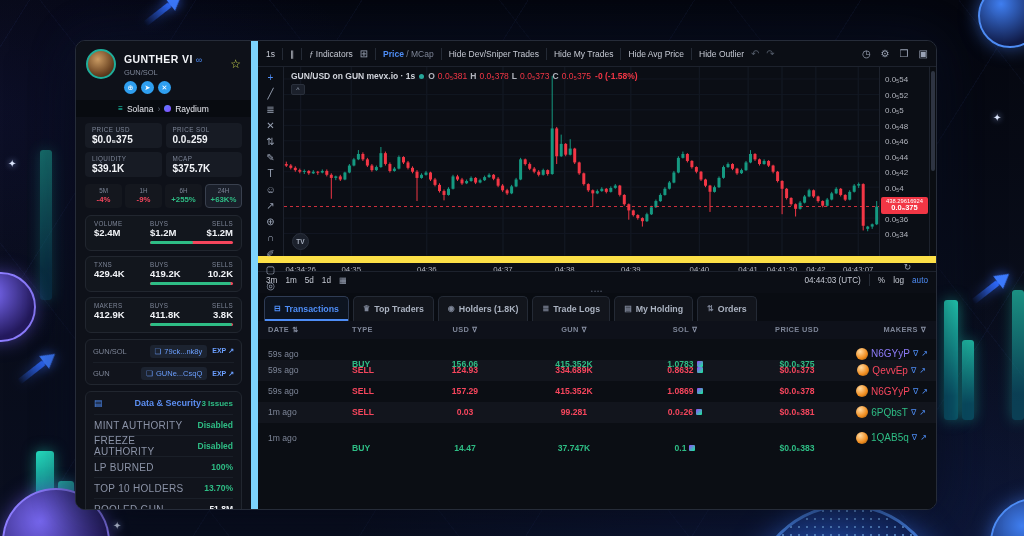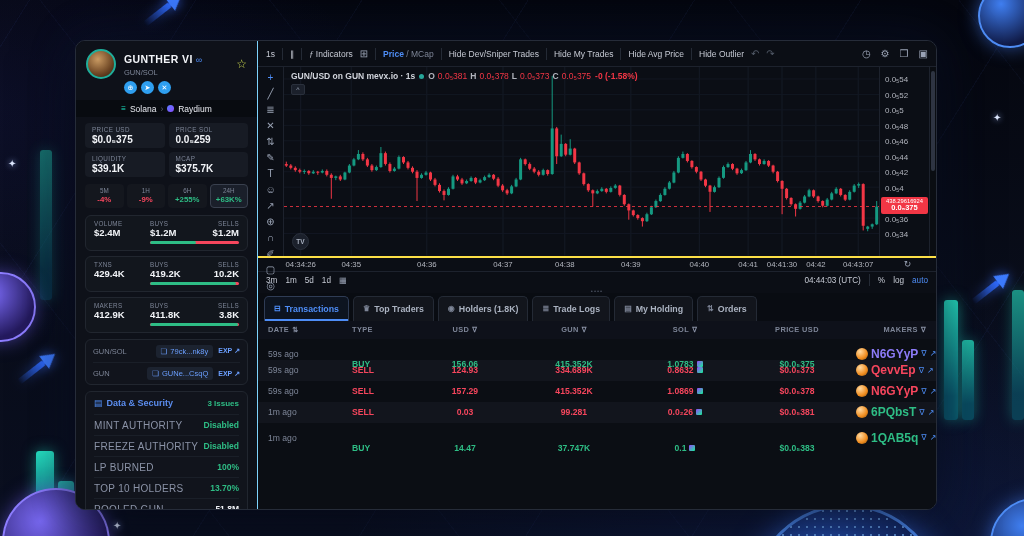--- a/index.html
+++ b/index.html
@@ -22,21 +22,21 @@
   .coin { border-radius:50%; }
   .coin.purple { background:radial-gradient(circle at 35% 30%, #7a6af5, #241a5e 70%); border:2px solid #8d7dff; box-shadow:0 0 18px rgba(120,100,255,.5); }
   .coin.blue { background:radial-gradient(circle at 35% 30%, #3f7ef0, #101a46 72%); border:2px solid #4e8df6; box-shadow:0 0 18px rgba(70,130,255,.55); }
   .coin.dotted { background-image:radial-gradient(rgba(120,180,255,.8) 1px, transparent 1.4px), radial-gradient(circle at 40% 35%, #2c5fd0, #0b1540 75%); background-size:8px 8px, cover; border:3px solid #4e8df6; box-shadow:0 0 30px rgba(60,120,255,.6); }
   .spark { color:#dfe9ff; text-shadow:0 0 6px #9db8ff; font-size:10px; }
   
   .window { position:absolute; z-index:2; left:75px; top:40px; width:862px; height:470px;
     background:#0c0f16; border:1px solid #262c39; border-radius:10px; overflow:hidden; display:flex;
     box-shadow:0 10px 60px rgba(0,0,0,.7), 0 0 50px rgba(40,80,200,.18); }
   
-  .sidebar { width:182px; flex:0 0 182px; background:#0e1119; border-right:1px solid #7dd3fc; overflow:hidden; }
+  .sidebar { width:182px; flex:0 0 182px; background:#0e1119; border-right:7px solid #7dd3fc; overflow:hidden; }
   .hdr { position:relative; padding:8px 10px 6px; display:flex; gap:8px; }
   .avatar-dog { width:30px; height:30px; border-radius:50%; border:2px solid #1fae9b;
     background:radial-gradient(circle at 38% 32%, #c99a62, #6b4423 62%, #2d1a0b); flex:0 0 30px; }
   .hname { font-size:10.5px; font-weight:bold; letter-spacing:.4px; color:#f2f4f8; }
   .hlink { color:#4e8df6; font-size:9px; margin-left:3px; }
   .hpair { font-size:7.5px; color:#7d8597; margin-top:1px; }
   .socials { display:flex; gap:4px; margin-top:4px; }
   .soc { width:13px; height:13px; border-radius:50%; background:#2f9ff0; color:#fff; font-size:7px;
     display:flex; align-items:center; justify-content:center; }
   .fav { position:absolute; right:10px; top:16px; color:#c9d64f; font-size:12px; }
@@ -64,21 +64,21 @@
   .meter .bar-fill { height:100%; background:#2ebd85; border-radius:2px; }
   .addrcard { margin:6px 9px 0; border:1px solid #21262f; border-radius:6px; padding:0 7px; background:#11141c; }
   .addrrow { height:22px; display:flex; align-items:center; gap:5px; }
   .addrrow + .addrrow { border-top:1px solid #1a1f28; }
   .alab { font-size:7.5px; color:#7d8597; flex:1; }
   .apill { background:#1c2330; border-radius:3px; color:#6b9fff; font-size:7.5px; padding:2px 5px; display:flex; gap:3px; align-items:center; }
   .aexp { color:#6b9fff; font-size:7px; font-weight:bold; }
   .seccard { margin:6px 9px 0; border:1px solid #21262f; border-radius:6px; background:#11141c; padding:0 8px; }
   .sechdr { height:22px; display:flex; align-items:center; }
   .sechdr .sticon { color:#4e8df6; font-size:9px; margin-right:4px; }
-  .sechdr .stitle { color:#5b8def; font-size:9px; font-weight:bold; flex:1; }
+  .sechdr .stitle { color:#5b8def; font-size:9px; font-weight:bold; flex:1;margin-left:28px; }
   .sechdr .sissues { color:#2ebd85; font-size:8px; font-weight:bold; }
   .secrow { height:21px; display:flex; align-items:center; justify-content:space-between; border-top:1px solid #1a1f28; }
   .secrow .kl { font-size:10px; color:#8b93a7; letter-spacing:.3px; }
   .sec-val { font-size:8.5px; font-weight:bold; }
   .sec-val.green { color:#2ebd85; } .sec-val.white { color:#f2f4f8; }
   
   .main { flex:1; display:flex; flex-direction:column; min-width:0; background:#0b0e15; }
   .ttb { height:26px; flex:0 0 26px; display:flex; align-items:center; gap:7px; padding:0 8px; border-bottom:1px solid #1d222d; font-size:8.5px; color:#c6cad4; white-space:nowrap; }
   .vdiv { width:1px; height:12px; background:#242a35; }
   .ttb .fx { font-style:italic; font-family:"Liberation Serif",serif; color:#c6cad4; }
@@ -106,21 +106,21 @@
     color:#9aa3b5; font-size:7px; display:flex; align-items:center; justify-content:center; }
   .tvlogo { position:absolute; left:8px; bottom:6px; width:17px; height:17px; border-radius:50%; background:#1b202b;
     border:1px solid #2a303c; color:#aab2c0; font-size:6.5px; font-weight:bold; display:flex; align-items:center; justify-content:center; z-index:3; }
   .paxis { width:50px; flex:0 0 50px; border-left:1px solid #1d222d; position:relative; }
   .ptick { position:absolute; left:5px; font-size:8px; color:#b2b5be; }
   .ptag { position:absolute; left:1px; right:1px; z-index:4; background:#f23645; border-radius:2px; color:#fff; text-align:center; padding:1px 2px; }
   .ptag .t1 { font-size:5.8px; line-height:1.1; }
   .ptag .t2 { font-size:7.5px; font-weight:bold; line-height:1.1; }
   .vscroll { width:7px; flex:0 0 7px; background:#0a0d12; border-left:1px solid #1d222d; position:relative; }
   .vthumb { position:absolute; left:1px; top:4px; width:4px; height:100px; background:#2e3442; border-radius:2px; }
-  .time-row { height:15px; flex:0 0 15px; display:flex; border-top:2px solid #fde047; }
+  .time-row { height:15px; flex:0 0 15px; display:flex; border-top:7px solid #fde047; }
   .time-spacer { width:26px; flex:0 0 26px; }
   .taxis { flex:1; position:relative; overflow:hidden; }
   .ttick { position:absolute; top:2px; transform:translateX(-50%); font-size:7.8px; color:#b2b5be; white-space:nowrap; }
   .time-corner { width:57px; flex:0 0 57px; display:flex; align-items:center; justify-content:center; color:#9aa3b5; font-size:9px; }
   .range-row { height:18px; flex:0 0 18px; border-top:1px solid #1d222d; display:flex; align-items:center; gap:8px; padding:0 8px; font-size:8.2px; color:#c6cad4; }
   .range-row .auto { color:#4e8df6; }
   .range-right { margin-left:auto; display:flex; gap:8px; align-items:center; }
   .rehandle { position:relative; height:4px; flex:0 0 4px; display:flex; align-items:center; justify-content:center; color:#4a5160; font-size:6px; letter-spacing:1px; }
   
   .tabs { height:28px; flex:0 0 28px; background:#090c12; display:flex; gap:4px; padding:3px 6px 0; }
@@ -138,21 +138,21 @@
   .thead .cr, .trow .cr { justify-content:flex-end; text-align:right; }
   .fico { font-size:7px; color:#8b93a7; }
   .trow { height:21px; font-size:8.6px; color:#c6cad4; }
   .trow:nth-child(odd) { background:#12151d; }
   .trow .c { display:flex; align-items:center; gap:3px; }
   .trow .date { color:#7d8597; }
   .trow.buy .type,.trow.buy .numv { color:#2ebd85; font-weight:bold;margin-top:20px; }
   .trow.sell .type,.trow.sell .numv { color:#f6465d; font-weight:bold; }
   .solchip { width:6px; height:6px; border-radius:1px; background:linear-gradient(135deg,#9945ff,#14f195); display:inline-block; }
   .mavatar { width:12px; height:12px; border-radius:50%; background:radial-gradient(circle at 35% 30%, #ffd9a0, #f08c1e 60%, #7a4a12); flex:0 0 12px; }
-  .mname { font-size:12px; font-weight:bold; }
+  .mname { font-size:10px; font-weight:normal; }
   .micon { color:#4e8df6; font-size:8px; }
 </style>
 </head>
 <body>
 
 <div class="decor arr" style="left:140px; top:2px;">
     <div class="tail"></div>
     <div class="head"></div>
   </div>
 <div class="decor arr" style="left:14px; top:360px;">

